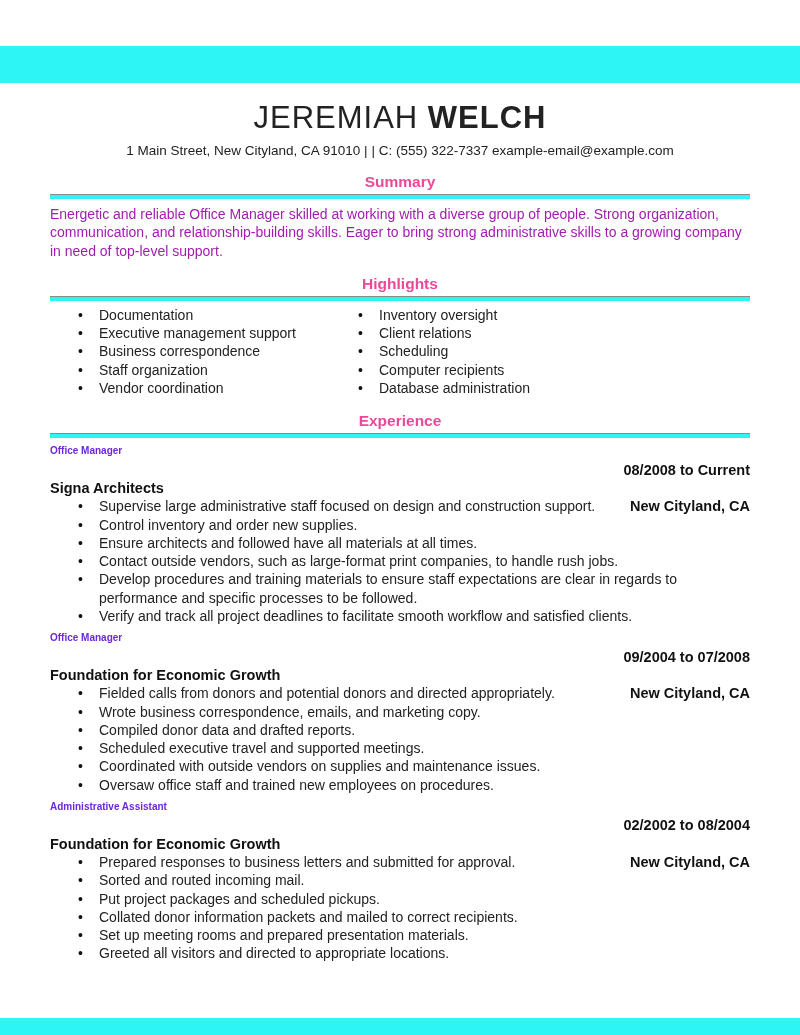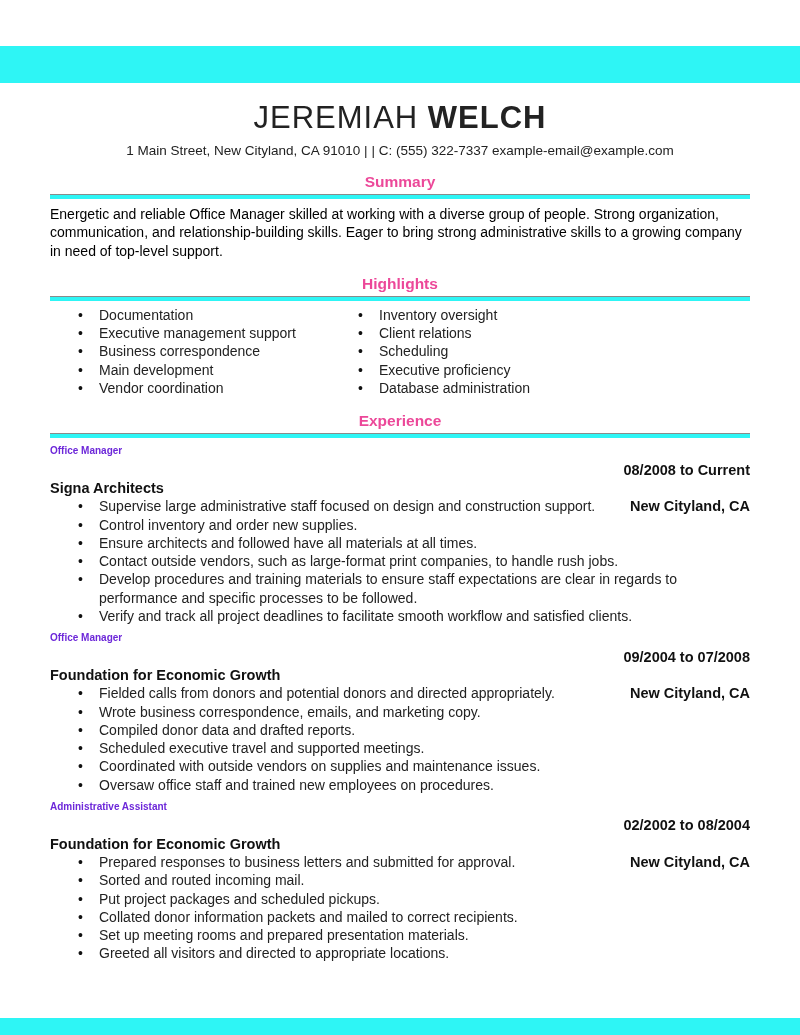--- a/index.html
+++ b/index.html
@@ -55,21 +55,21 @@
     height: 5px;
     background: #2ef5f5;
     border-top: 1px solid #8a8a8a;
     margin-top: 3px;
   }
 
   .summary-text {
     font-size: 14px;
     line-height: 18.3px;
     margin-top: 6px;
-    color: #000000;
+    color: #a21caf;
   }
 
   .highlights {
     display: flex;
     margin-top: 5px;
     gap: 20px;
   }
   ul { list-style: none; }
   .hl-col.left { width: 260px; flex: 0 0 260px; }
   .hl-col.right { flex: 1; }
@@ -145,38 +145,38 @@
         <li class="bullet">
             <span class="li-text">Documentation</span>
           </li>
         <li class="bullet">
             <span class="li-text">Executive management support</span>
           </li>
         <li class="bullet">
             <span class="li-text">Business correspondence</span>
           </li>
         <li class="bullet">
-            <span class="li-text">Main development</span>
+            <span class="li-text">Staff organization</span>
           </li>
         <li class="bullet">
             <span class="li-text">Vendor coordination</span>
           </li>
       </ul>
       <ul class="hl-col right indent">
         <li class="bullet">
             <span class="li-text">Inventory oversight</span>
           </li>
         <li class="bullet">
             <span class="li-text">Client relations</span>
           </li>
         <li class="bullet">
             <span class="li-text">Scheduling</span>
           </li>
         <li class="bullet">
-            <span class="li-text">Executive proficiency</span>
+            <span class="li-text">Computer recipients</span>
           </li>
         <li class="bullet">
             <span class="li-text">Database administration</span>
           </li>
       </ul>
     </div>
 
     <h2 class="section-title">Experience</h2>
     <div class="rule"></div>
 

